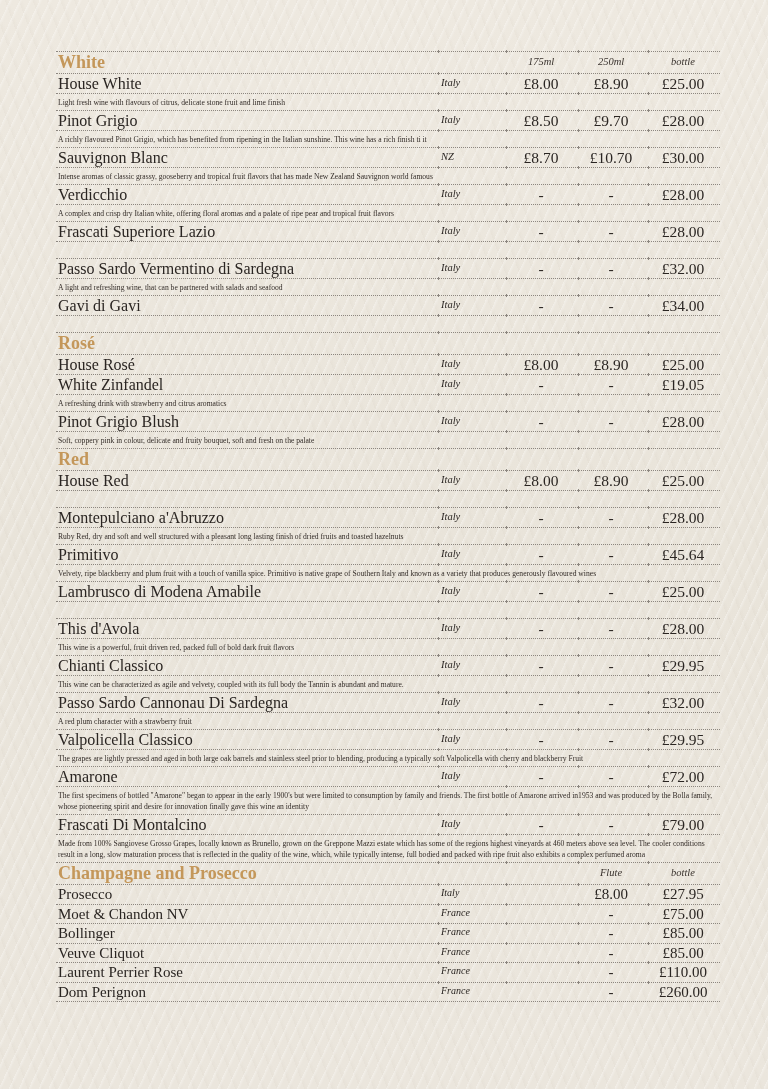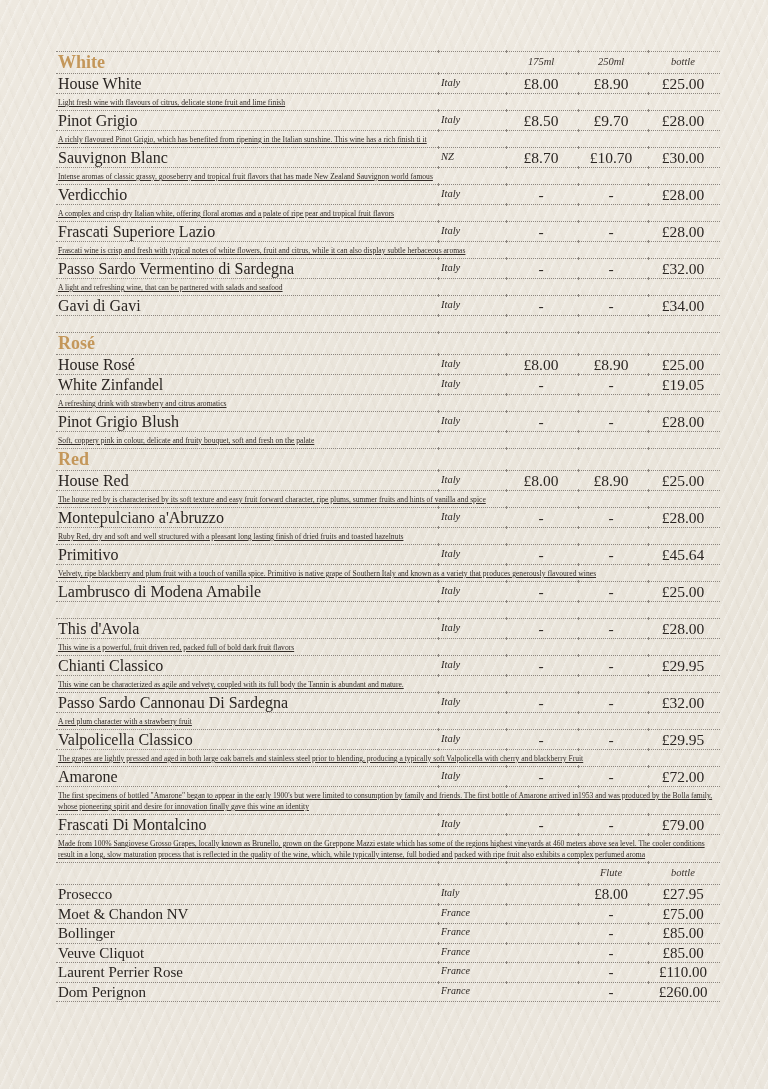--- a/index.html
+++ b/index.html
@@ -35,21 +35,21 @@
   .name { position: absolute; left: 2px; font-size: 16px; line-height: 19px; top: 0; white-space: nowrap; }
   .champ-row .name { font-size: 15px; line-height: 18px; }
   .origin { position: absolute; left: 385px; font-style: italic; font-size: 10.5px; top: 3px; }
   .champ-row .origin { top: 2px; font-size: 10px; }
   .price { position: absolute; width: 70px; text-align: center; font-size: 15.5px; line-height: 19px; top: 0; }
   .champ-row .price { font-size: 15px; line-height: 18px; }
   .c1 { left: 450px; }
   .c2 { left: 520px; }
   .c3 { left: 592px; }
   .desc {
-    font-size: 7.6px; line-height: 11px; padding: 3px 2px 2px 2px; color: #332c28; text-decoration: underline;
+    font-size: 7.6px; line-height: 11px; padding: 3px 2px 2px 2px; color: #332c28;
   }
 </style>
 </head>
 <body>
 
 <div class="menu">
 
   <div class="row section-row">
     <span class="section-title">White</span>
     <span class="col-head c1">175ml</span>
@@ -142,21 +142,20 @@
       <span class="origin">Italy</span>
       <span class="price c1">-</span>
       <span class="price c2">-</span>
       <span class="price c3">£28.00</span>
       <span class="tick" style="left: 382px;"></span>
       <span class="tick" style="left: 450px;"></span>
       <span class="tick" style="left: 522px;"></span>
       <span class="tick" style="left: 592px;"></span>
     </div>
   <div class="row desc-row">
-      <div class="desc">Frascati wine is crisp and fresh with typical notes of white flowers, fruit and citrus, while it can also display subtle herbaceous aromas</div>
       <span class="tick" style="left: 382px;"></span>
       <span class="tick" style="left: 450px;"></span>
       <span class="tick" style="left: 522px;"></span>
       <span class="tick" style="left: 592px;"></span>
     </div>
 
   <div class="row name-row">
       <span class="name">Passo Sardo Vermentino di Sardegna</span>
       <span class="origin">Italy</span>
       <span class="price c1">-</span>
@@ -264,21 +263,20 @@
       <span class="origin">Italy</span>
       <span class="price c1">£8.00</span>
       <span class="price c2">£8.90</span>
       <span class="price c3">£25.00</span>
       <span class="tick" style="left: 382px;"></span>
       <span class="tick" style="left: 450px;"></span>
       <span class="tick" style="left: 522px;"></span>
       <span class="tick" style="left: 592px;"></span>
     </div>
   <div class="row desc-row">
-      <div class="desc">The house red by is characterised by its soft texture and easy fruit forward character, ripe plums, summer fruits and hints of vanilla and spice</div>
       <span class="tick" style="left: 382px;"></span>
       <span class="tick" style="left: 450px;"></span>
       <span class="tick" style="left: 522px;"></span>
       <span class="tick" style="left: 592px;"></span>
     </div>
 
   <div class="row name-row">
       <span class="name">Montepulciano a'Abruzzo</span>
       <span class="origin">Italy</span>
       <span class="price c1">-</span>
@@ -442,20 +440,21 @@
     </div>
   <div class="row desc-row">
       <div class="desc">Made from 100% Sangiovese Grosso Grapes, locally known as Brunello, grown on the Greppone Mazzi estate which has some of the regions highest vineyards at 460 meters above sea level. The cooler conditions result in a long, slow maturation process that is reflected in the quality of the wine, which, while typically intense, full bodied and packed with ripe fruit also exhibits a complex perfumed aroma</div>
       <span class="tick" style="left: 382px;"></span>
       <span class="tick" style="left: 450px;"></span>
       <span class="tick" style="left: 522px;"></span>
       <span class="tick" style="left: 592px;"></span>
     </div>
 
   <div class="row section-row">
+    <span class="section-title">Champagne and Prosecco</span>
     <span class="col-head c2">Flute</span>
     <span class="col-head c3">bottle</span>
   <span class="tick" style="left: 382px;"></span>
       <span class="tick" style="left: 450px;"></span>
       <span class="tick" style="left: 522px;"></span>
       <span class="tick" style="left: 592px;"></span>
     </div>
 
   <div class="row champ-row">
       <span class="name">Prosecco</span>

